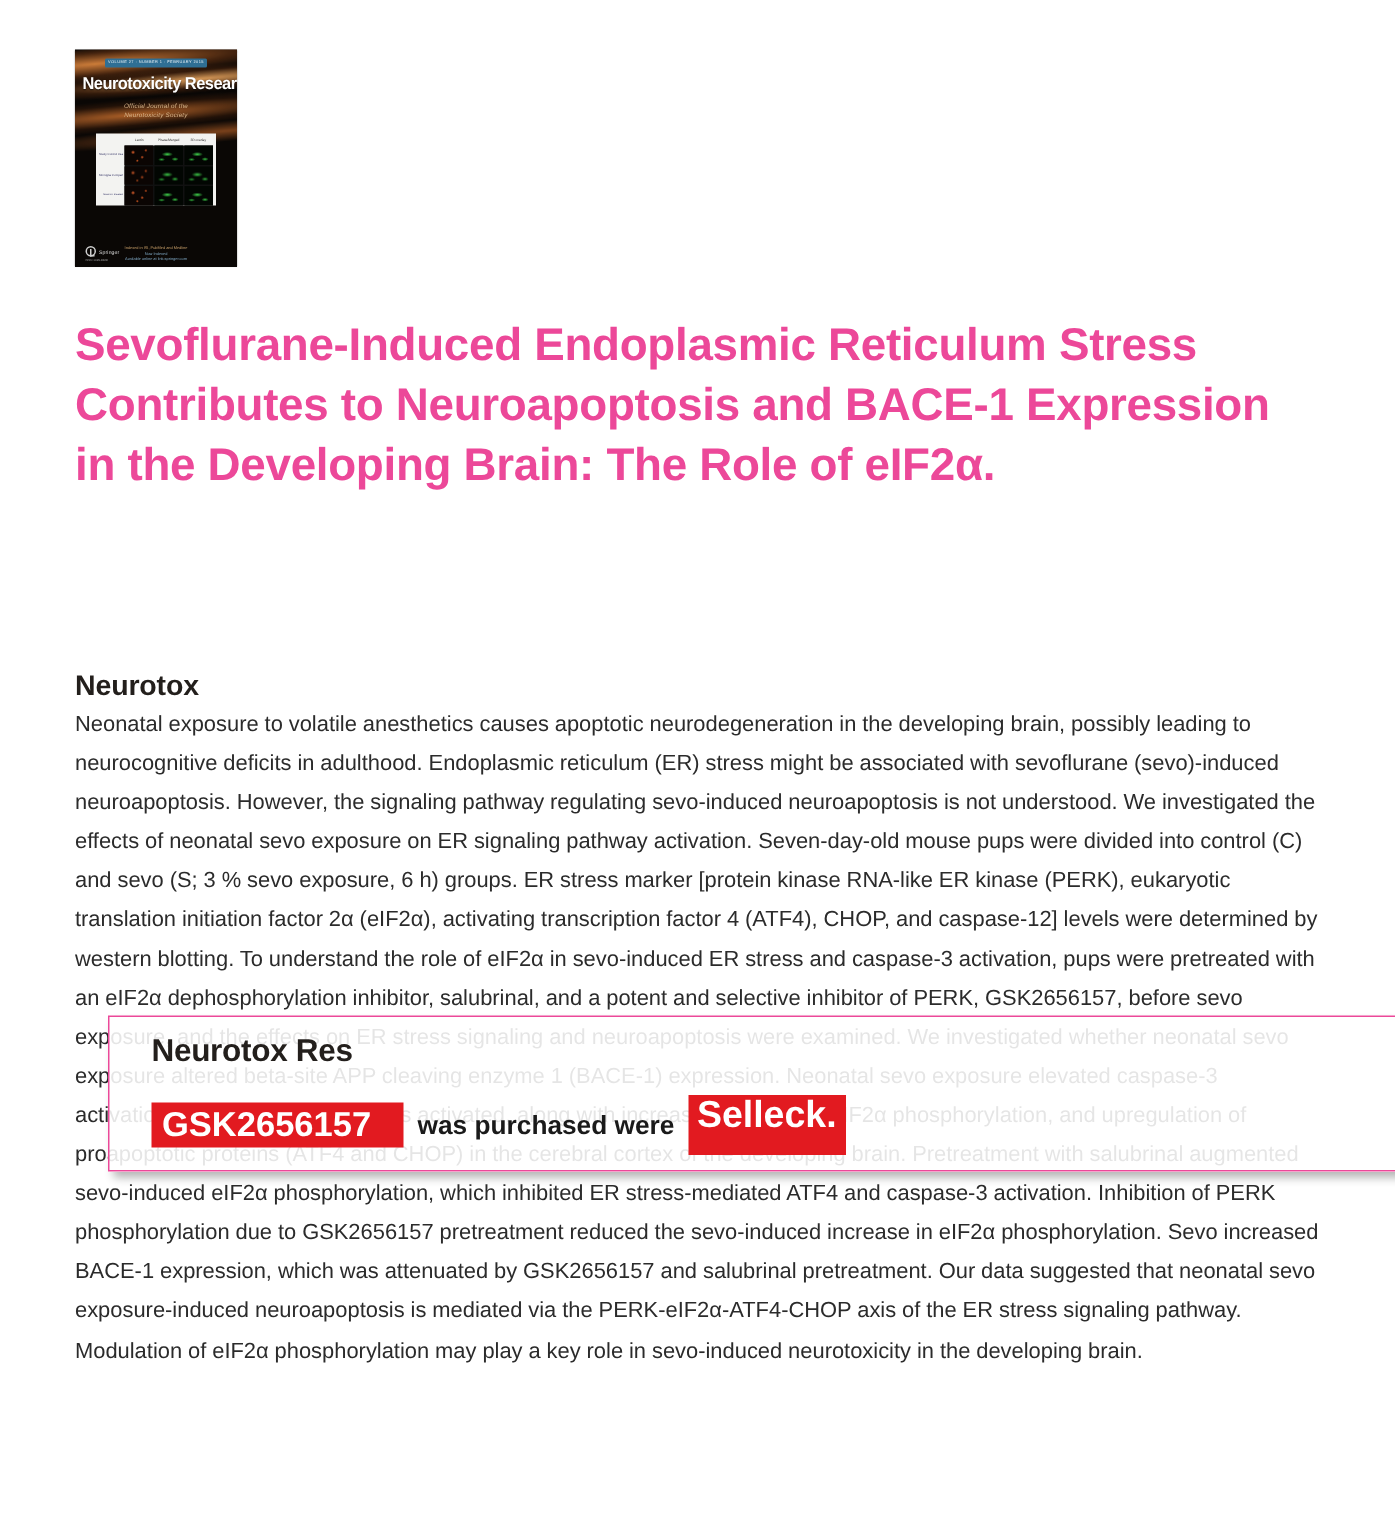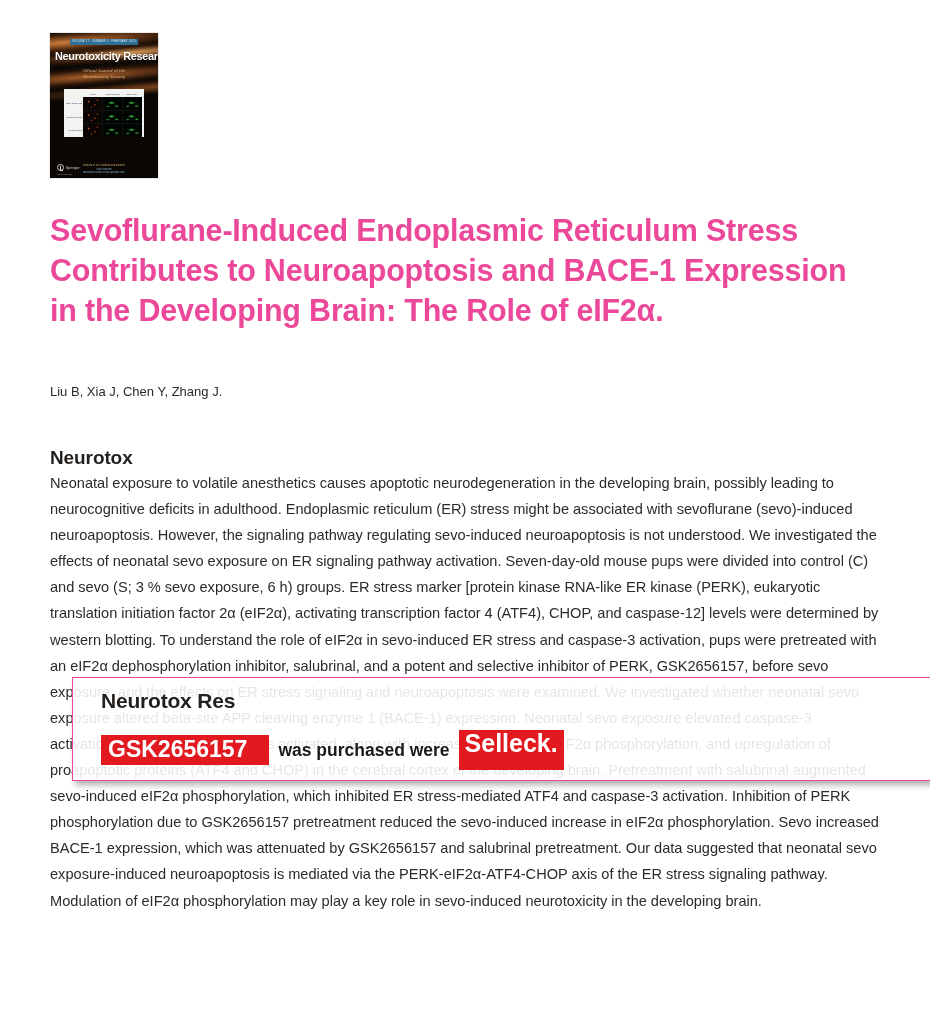--- a/index.html
+++ b/index.html
@@ -378,21 +378,20 @@
         <div>Now Indexed</div>
         <div>Available online at link.springer.com</div>
       </div>
 
       <div class="issn">ISSN 1029-8428</div>
     </div>
   </div>
 
   <h1 class="article-title">Sevoflurane-Induced Endoplasmic Reticulum Stress Contributes to Neuroapoptosis and BACE-1 Expression in the Developing Brain: The Role of eIF2α.</h1>
 
-  <div class="authors">Liu B, Xia J, Chen Y, Zhang J.</div>
 
   <h2 class="abstract-heading">Neurotox</h2>
 
   <div class="abstract-body">Neonatal exposure to volatile anesthetics causes apoptotic neurodegeneration in the developing brain, possibly leading to neurocognitive deficits in adulthood. Endoplasmic reticulum (ER) stress might be associated with sevoflurane (sevo)-induced neuroapoptosis. However, the signaling pathway regulating sevo-induced neuroapoptosis is not understood. We investigated the effects of neonatal sevo exposure on ER signaling pathway activation. Seven-day-old mouse pups were divided into control (C) and sevo (S; 3 % sevo exposure, 6 h) groups. ER stress marker [protein kinase RNA-like ER kinase (PERK), eukaryotic translation initiation factor 2α (eIF2α), activating transcription factor 4 (ATF4), CHOP, and caspase-12] levels were determined by western blotting. To understand the role of eIF2α in sevo-induced ER stress and caspase-3 activation, pups were pretreated with an eIF2α dephosphorylation inhibitor, salubrinal, and a potent and selective inhibitor of PERK, GSK2656157, before sevo exposure, and the effects on ER stress signaling and neuroapoptosis were examined. We investigated whether neonatal sevo exposure altered beta-site APP cleaving enzyme 1 (BACE-1) expression. Neonatal sevo exposure elevated caspase-3 activation. ER stress signaling was activated, along with increased PERK and eIF2α phosphorylation, and upregulation of proapoptotic proteins (ATF4 and CHOP) in the cerebral cortex of the developing brain. Pretreatment with salubrinal augmented sevo-induced eIF2α phosphorylation, which inhibited ER stress-mediated ATF4 and caspase-3 activation. Inhibition of PERK phosphorylation due to GSK2656157 pretreatment reduced the sevo-induced increase in eIF2α phosphorylation. Sevo increased BACE-1 expression, which was attenuated by GSK2656157 and salubrinal pretreatment. Our data suggested that neonatal sevo exposure-induced neuroapoptosis is mediated via the PERK-eIF2α-ATF4-CHOP axis of the ER stress signaling pathway. Modulation of eIF2α phosphorylation may play a key role in sevo-induced neurotoxicity in the developing brain.</div>
 
   <div class="watermark-panel">
     <div class="wm-title">Neurotox Res</div>
     <div class="wm-line">
       <span class="wm-chip drug">GSK2656157</span>
       <span class="wm-mid">was purchased were</span>

